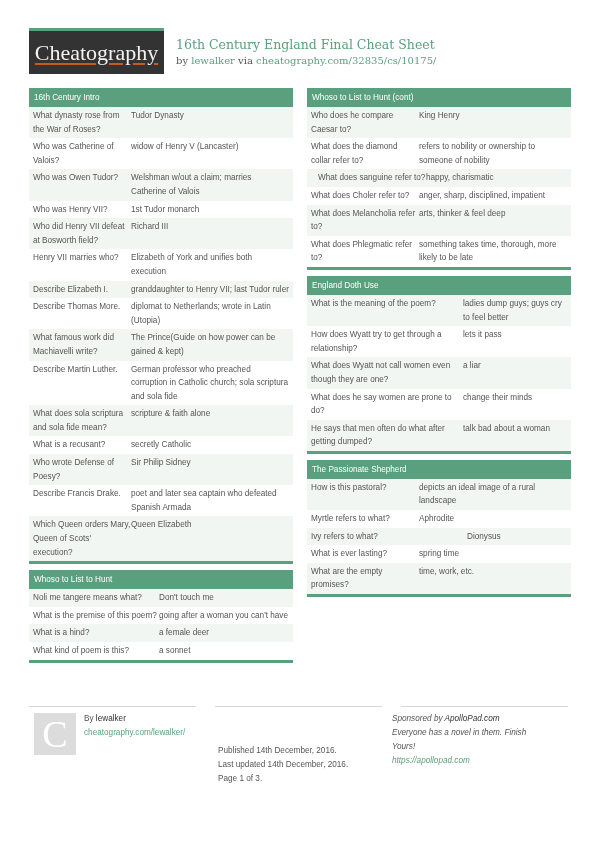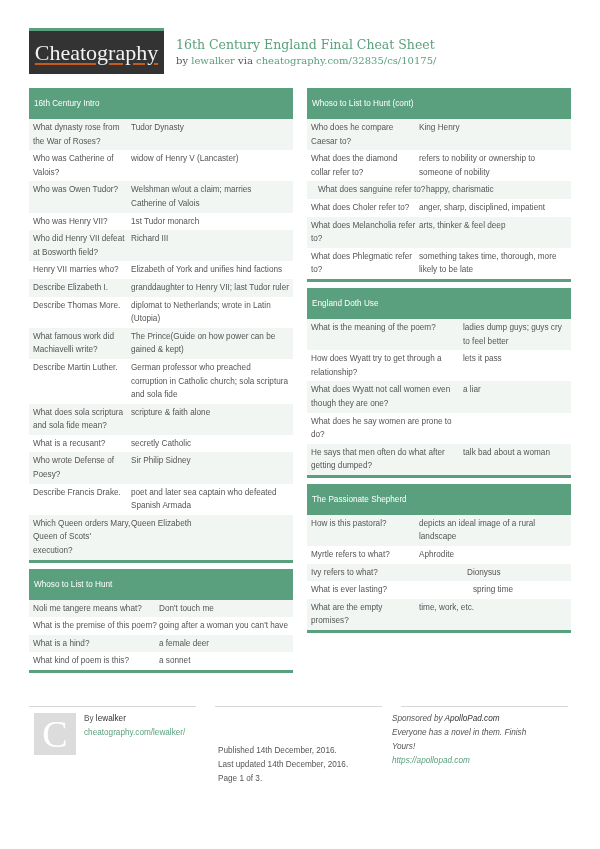--- a/index.html
+++ b/index.html
@@ -24,21 +24,21 @@
     font-family: "DejaVu Serif", serif; font-size: 10px; color: #555;
   }
   .head-sub .lnk { color: #5aa07e; }
 
   .col { position: absolute; top: 88px; width: 264px; }
   .col-left { left: 29px; }
   .col-right { left: 307px; }
 
   .section { border-bottom: 3px solid #5aa07e; margin-bottom: 6px; }
   .section-head {
-    background: #5aa07e; color: #fff; font-size: 8.2px; height: 31px;
+    background: #5aa07e; color: #fff; font-size: 8.2px; height: 19px;
     display: flex; align-items: center; padding-left: 5px;
   }
   .row { display: flex; font-size: 8.2px; line-height: 13.6px; padding: 2px 0 2px 0; }
   .row:nth-child(even) { background: #f1f6f3; }
   .row:nth-child(odd) { background: #ffffff; }
   .q { padding-left: 4px; color: #555; }
   .a { padding-right: 4px; color: #555; }
 
   .footer-line { position: absolute; top: 706px; height: 1px; background: #d8d8d8; }
   .avatar {
@@ -82,21 +82,21 @@
       <div class="row">
         <div class="q" style="width: 102px; flex: 0 0 102px;">Who was Henry VII?</div>
         <div class="a" style="flex: 1 1 0%;">1st Tudor monarch</div>
       </div>
       <div class="row">
         <div class="q" style="width: 102px; flex: 0 0 102px;">Who did Henry VII defeat at Bosworth field?</div>
         <div class="a" style="flex: 1 1 0%;">Richard III</div>
       </div>
       <div class="row">
         <div class="q" style="width: 102px; flex: 0 0 102px;">Henry VII marries who?</div>
-        <div class="a" style="flex: 1 1 0%;">Elizabeth of York and unifies hind factions</div>
+        <div class="a" style="flex: 1 1 0%;">Elizabeth of York and unifies both execution</div>
       </div>
       <div class="row">
         <div class="q" style="width: 102px; flex: 0 0 102px;">Describe Elizabeth I.</div>
         <div class="a" style="flex: 1 1 0%;">granddaughter to Henry VII; last Tudor ruler</div>
       </div>
       <div class="row">
         <div class="q" style="width: 102px; flex: 0 0 102px;">Describe Thomas More.</div>
         <div class="a" style="flex: 1 1 0%;">diplomat to Netherlands; wrote in Latin (Utopia)</div>
       </div>
       <div class="row">
@@ -186,20 +186,21 @@
       <div class="row">
         <div class="q" style="width: 156px; flex: 0 0 156px;">How does Wyatt try to get through a relationship?</div>
         <div class="a" style="flex: 1 1 0%;">lets it pass</div>
       </div>
       <div class="row">
         <div class="q" style="width: 156px; flex: 0 0 156px;">What does Wyatt not call women even though they are one?</div>
         <div class="a" style="flex: 1 1 0%;">a liar</div>
       </div>
       <div class="row">
         <div class="q" style="width: 156px; flex: 0 0 156px;">What does he say women are prone to do?</div>
+        <div class="a" style="flex: 1 1 0%;">change their minds</div>
       </div>
       <div class="row">
         <div class="q" style="width: 156px; flex: 0 0 156px;">He says that men often do what after getting dumped?</div>
         <div class="a" style="flex: 1 1 0%;">talk bad about a woman</div>
       </div>
     </div>
   <div class="section">
     <div class="section-head">The Passionate Shepherd</div>
   <div class="row">
         <div class="q" style="width: 112px; flex: 0 0 112px;">How is this pastoral?</div>
@@ -208,21 +209,21 @@
       <div class="row">
         <div class="q" style="width: 112px; flex: 0 0 112px;">Myrtle refers to what?</div>
         <div class="a" style="flex: 1 1 0%;">Aphrodite</div>
       </div>
       <div class="row">
         <div class="q" style="width: 112px; flex: 0 0 112px;">Ivy refers to what?</div>
         <div class="a" style="flex: 1 1 0%; padding-left: 48px;">Dionysus</div>
       </div>
       <div class="row">
         <div class="q" style="width: 112px; flex: 0 0 112px;">What is ever lasting?</div>
-        <div class="a" style="flex: 1 1 0%; text-align: center;">spring time</div>
+        <div class="a" style="flex: 1 1 0%;">spring time</div>
       </div>
       <div class="row">
         <div class="q" style="width: 112px; flex: 0 0 112px;">What are the empty promises?</div>
         <div class="a" style="flex: 1 1 0%;">time, work, etc.</div>
       </div>
     </div>
 </div>
 
 <div class="footer-line" style="left:29px;width:167px;"></div>
 <div class="footer-line" style="left:215px;width:167px;"></div>

